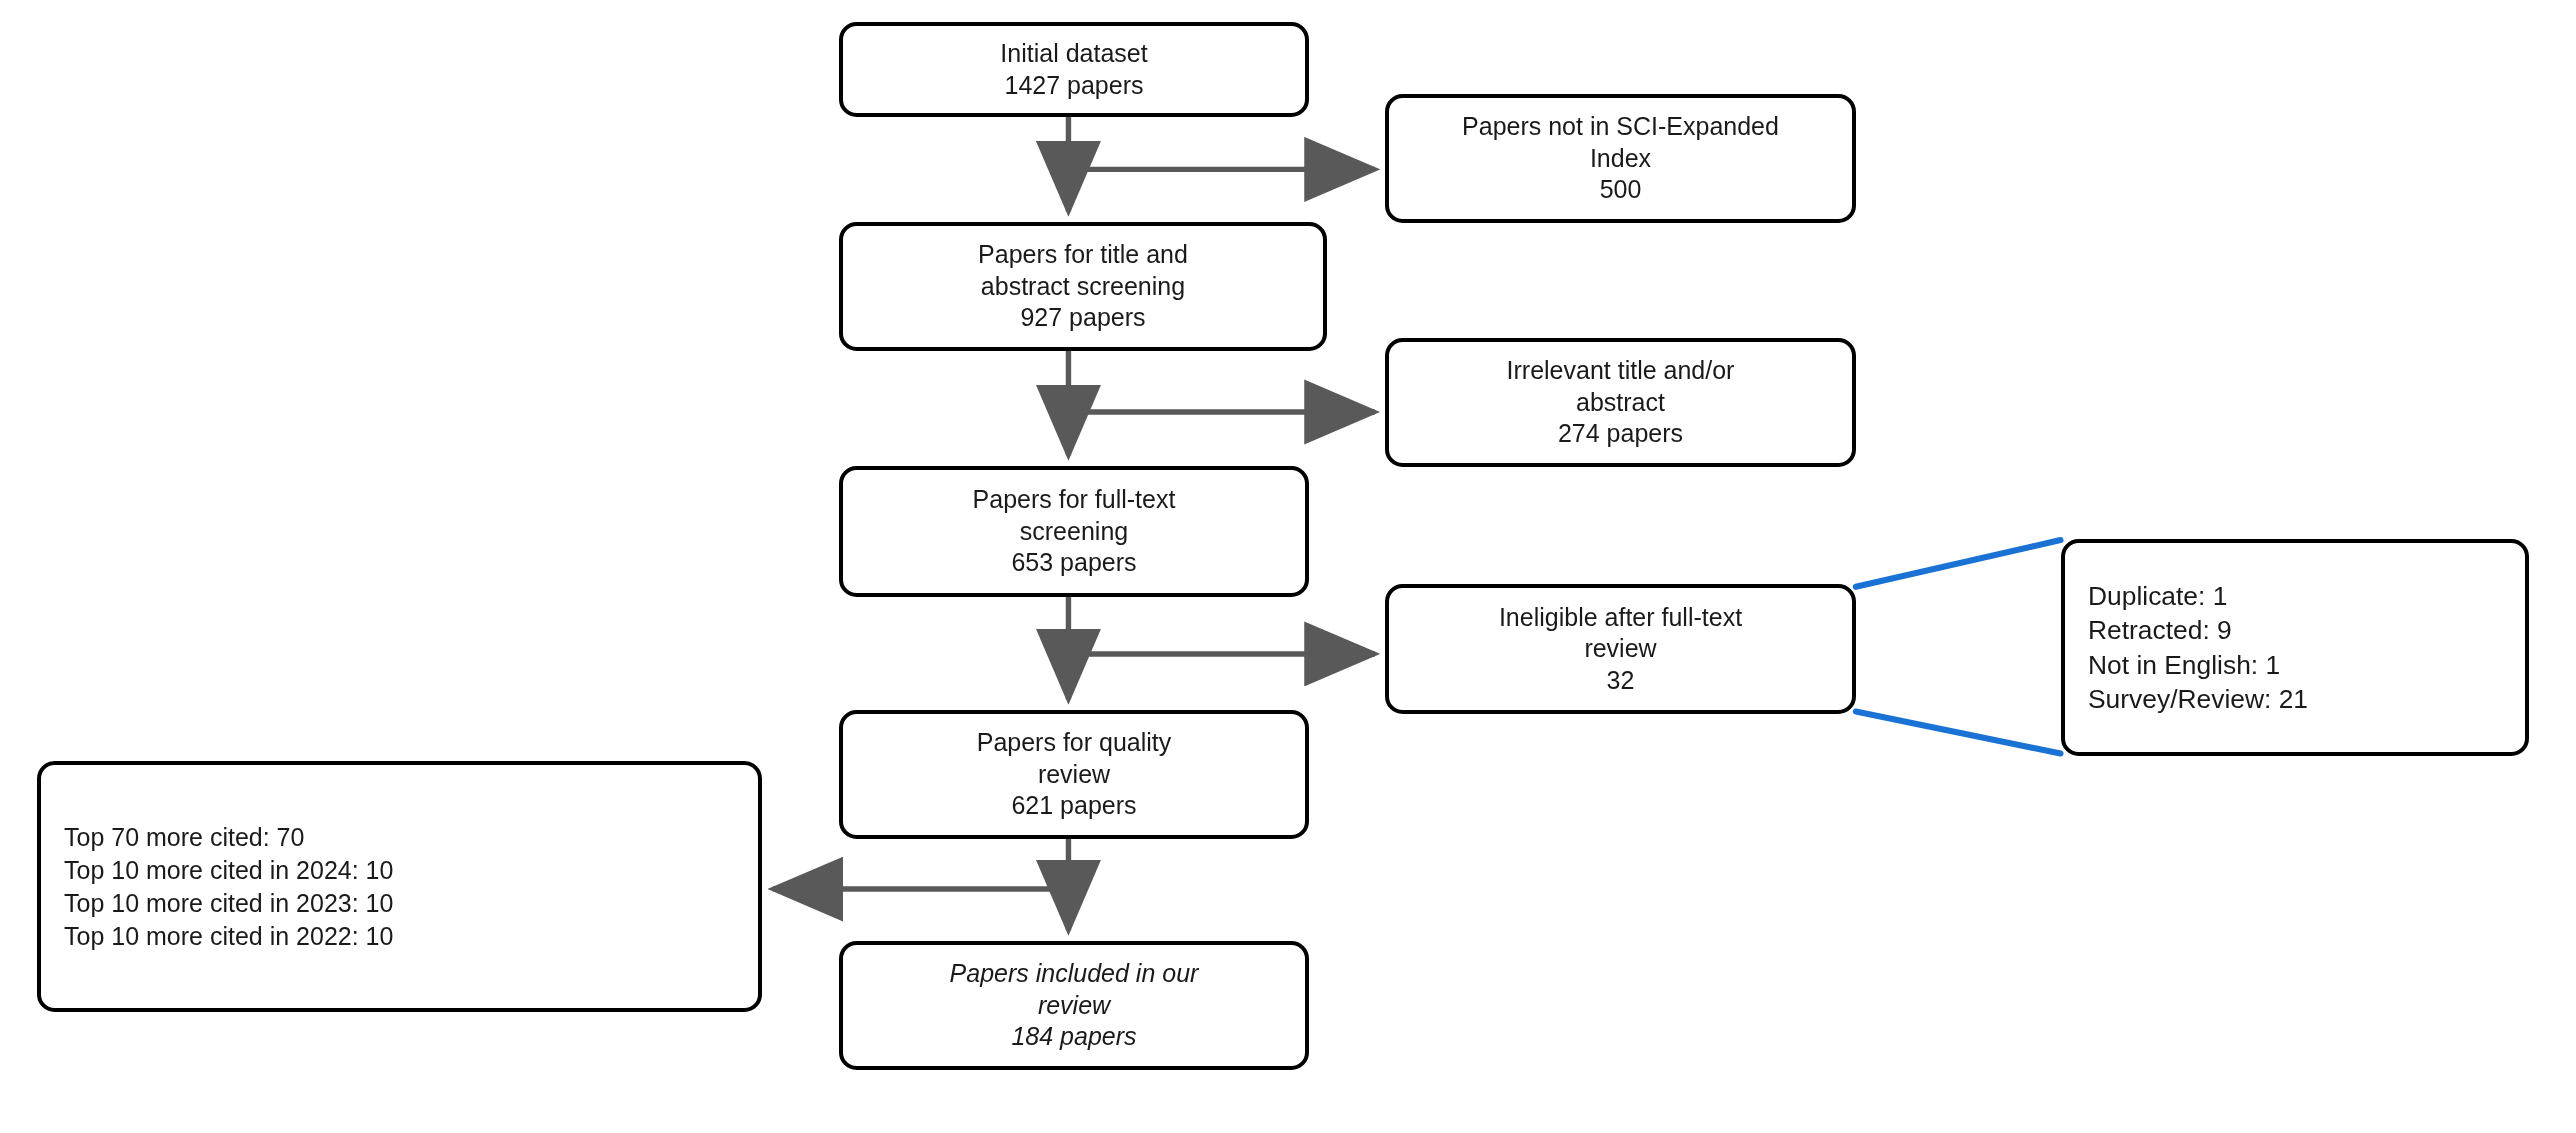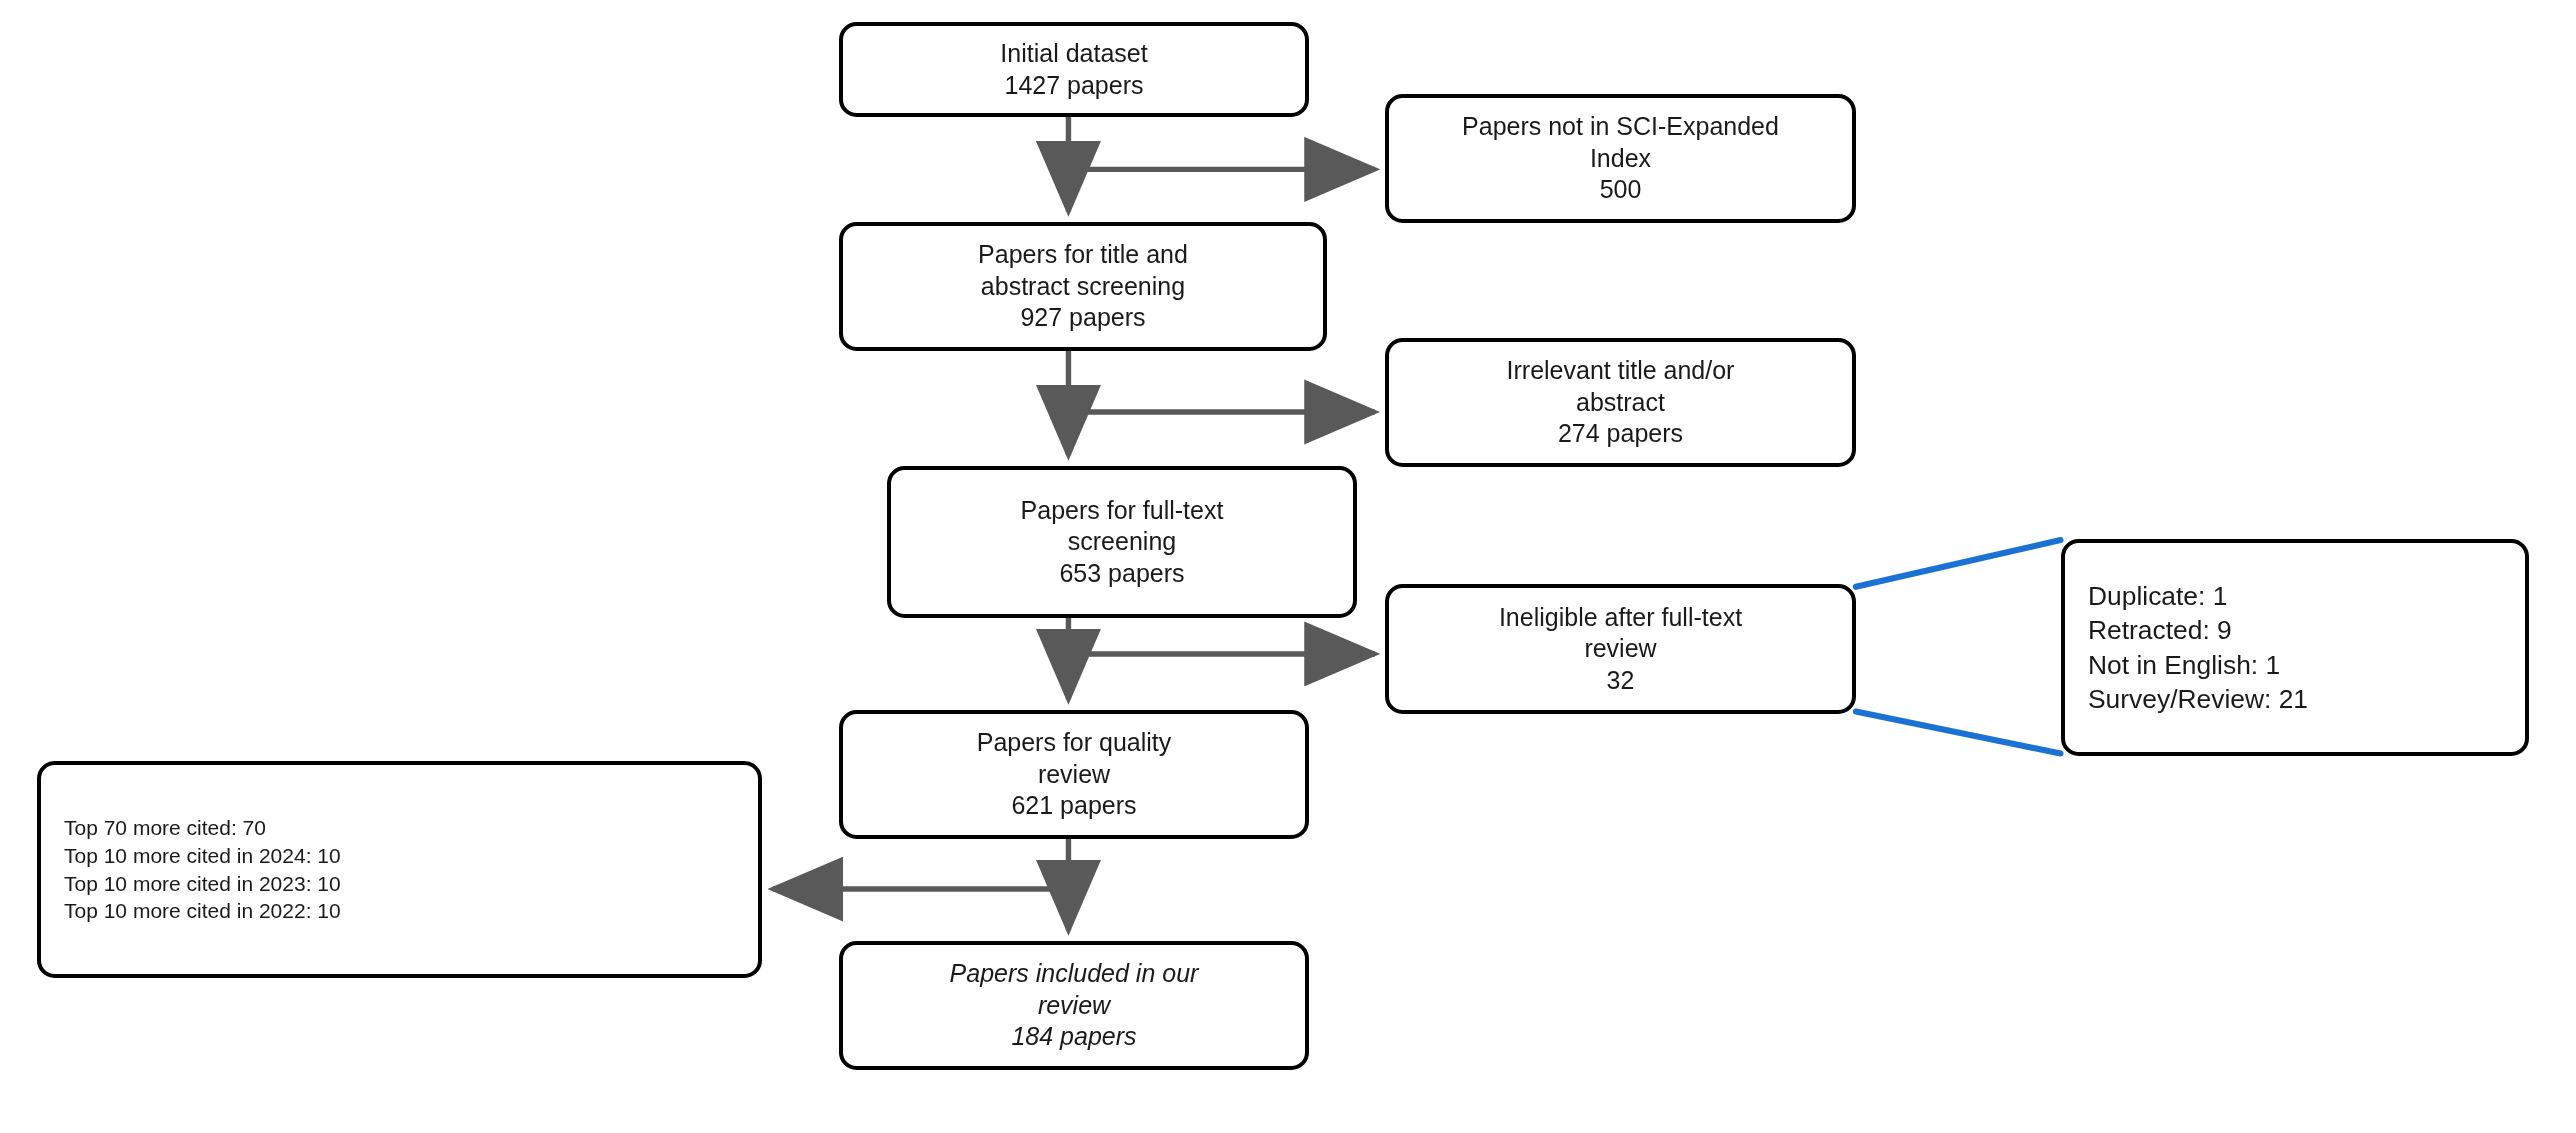--- a/index.html
+++ b/index.html
@@ -47,32 +47,32 @@
     align-items: flex-start;
     text-align: left;
     padding-left: 23px;
   }
   .node.left-align .line {
     text-align: right;
   }
   
   #node-initial      { left: 839px; top: 22px;   width: 470px; height: 95px; }
   #node-title-screen { left: 839px; top: 222px;  width: 488px; height: 129px; }
-  #node-fulltext     { left: 839px; top: 466px;  width: 470px; height: 152px; margin-left: 48px; }
+  #node-fulltext     { left: 839px; top: 466px;  width: 470px; height: 131px; }
   #node-quality      { left: 839px; top: 710px; width: 470px; height: 129px; }
   #node-included     { left: 839px; top: 941px; width: 470px; height: 129px; font-style: italic; }
   
   #node-not-sci      { left: 1385px; top: 94px;  width: 471px; height: 129px; }
   #node-irrelevant   { left: 1385px; top: 338px;  width: 471px; height: 129px; }
   #node-ineligible   { left: 1385px; top: 584px;  width: 471px; height: 130px; }
   
   #node-reasons      { left: 2061px; top: 539px;  width: 468px; height: 217px;
                        font-size: 26.4px; line-height: 1.30; }
-  #node-quality-breakdown { left: 37px; top: 761px; width: 725px; height: 217px;
-                       font-size: 21px; line-height: 1.32; }
+  #node-quality-breakdown { left: 37px; top: 761px; width: 725px; height: 251px;
+                       font-size: 25px; line-height: 1.32; }
 </style>
 </head>
 <body>
 
 <div id="canvas">
 
   <svg class="flow-svg" viewBox="0 0 3800 1672" width="2576" height="1133" xmlns="http://www.w3.org/2000/svg">
     <defs>
       <marker id="arrow-right" markerWidth="14" markerHeight="12" refX="13" refY="6" orient="auto" markerUnits="strokeWidth">
         <path d="M0,0 L14,6 L0,12 z" fill="#595959"></path>

